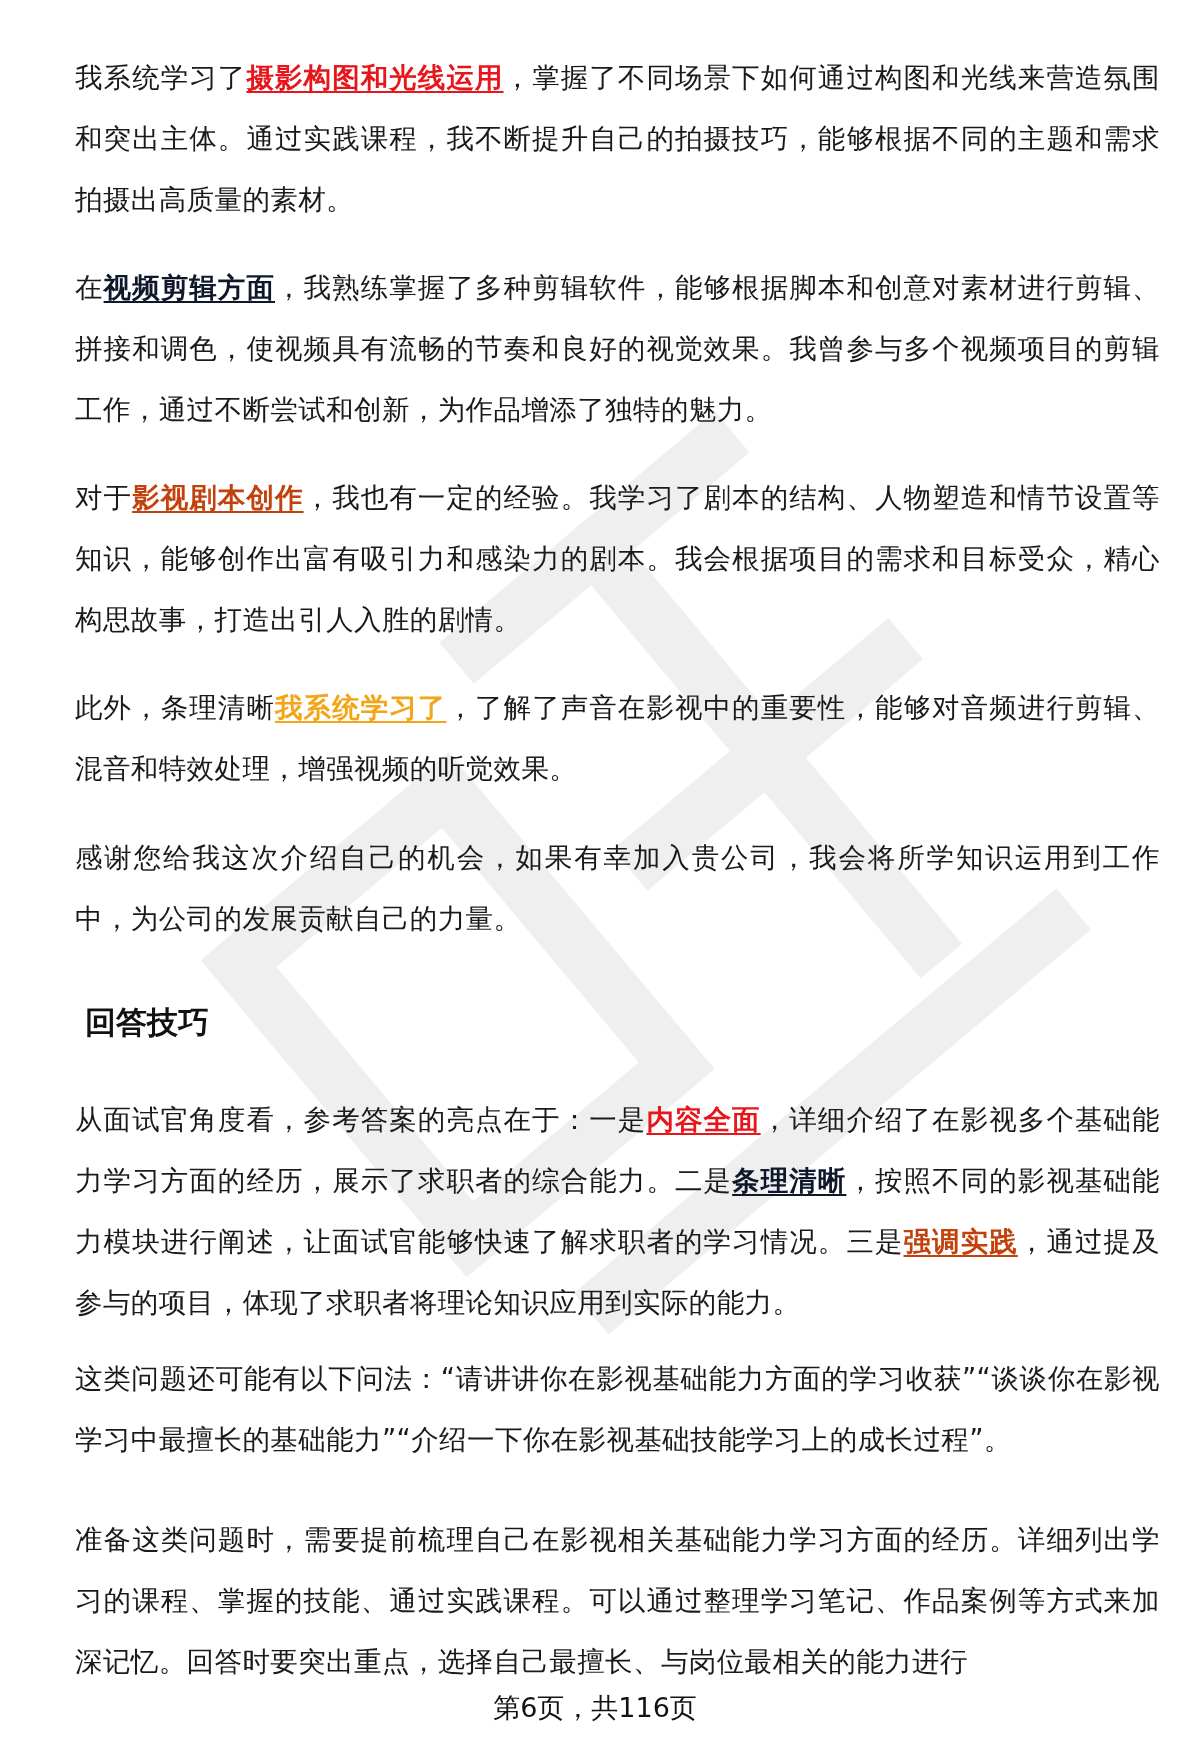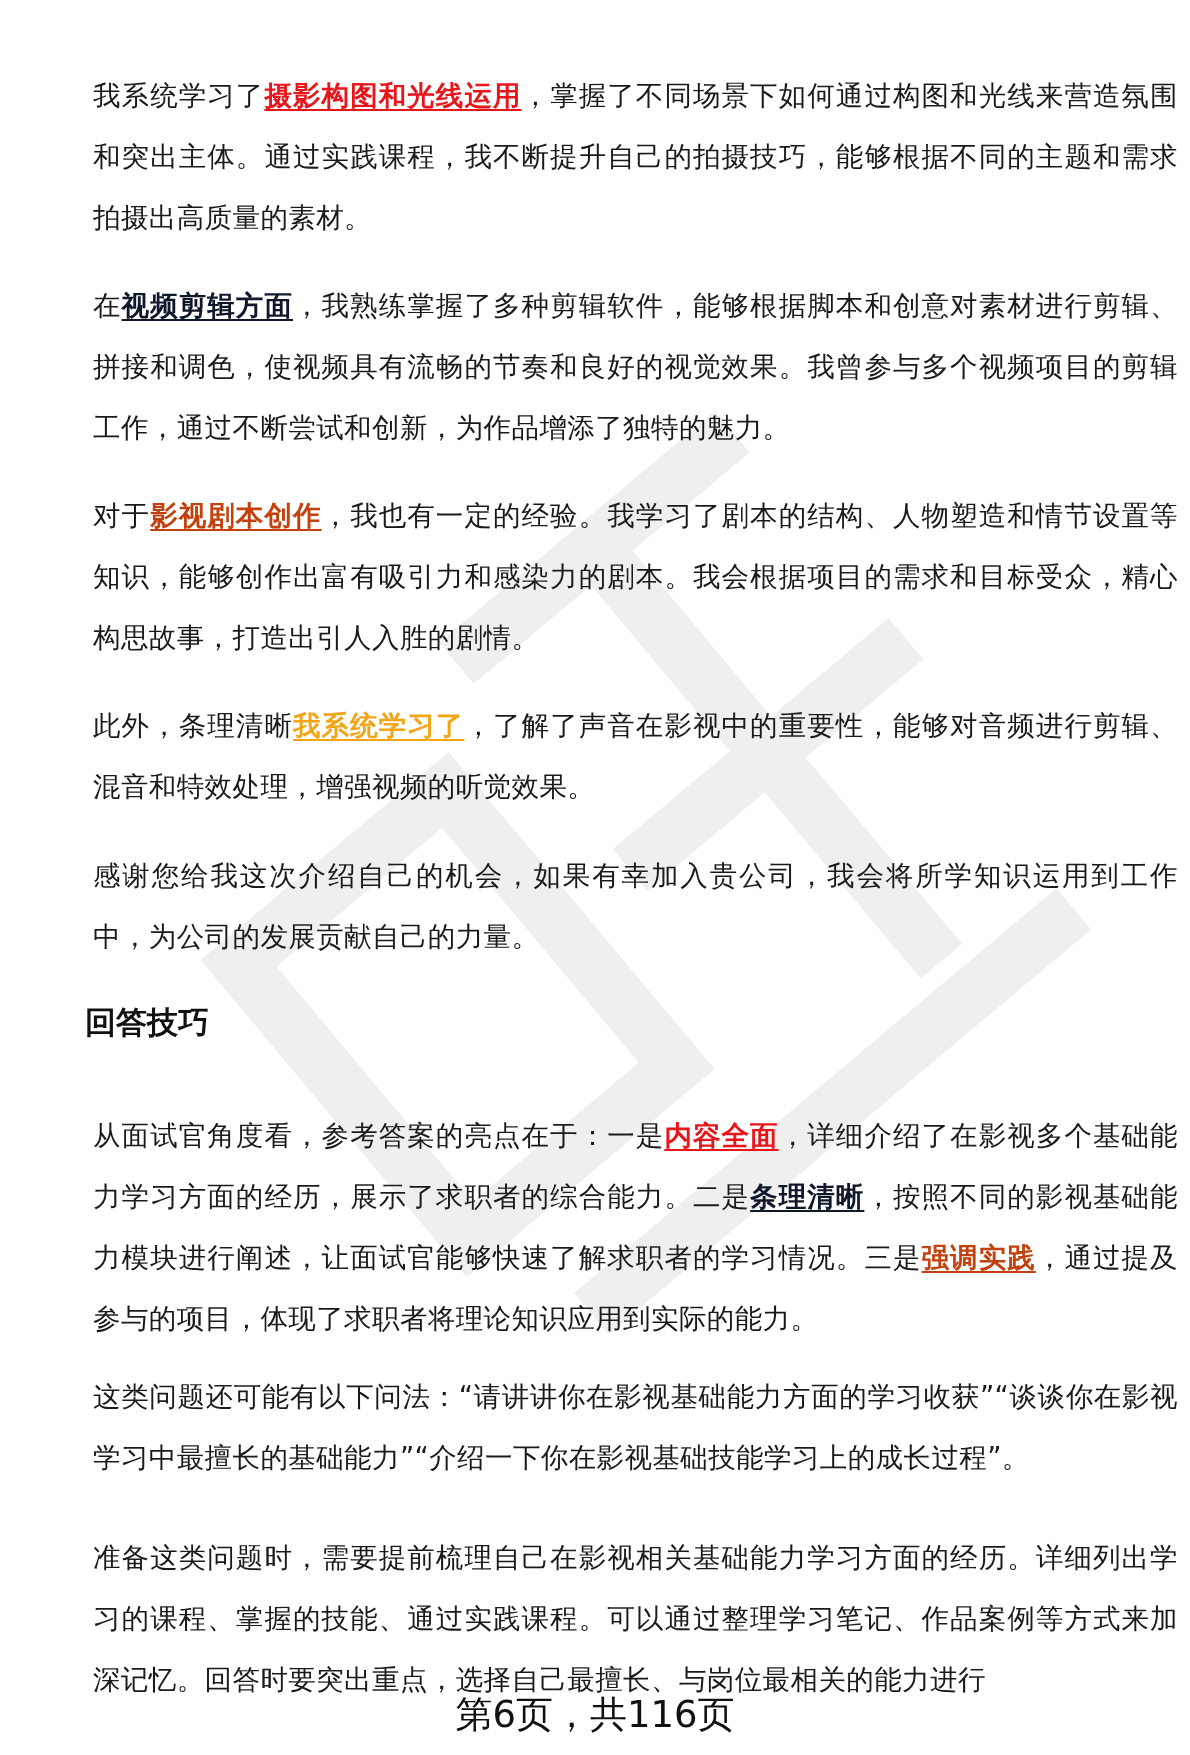--- a/index.html
+++ b/index.html
@@ -9,33 +9,33 @@
     color: #1a1a1a;
   }
   .watermark {
     position: absolute; left: 180px; top: 420px; width: 900px; height: 900px;
     pointer-events: none; opacity: 0.06; transform: rotate(-40deg);
   }
   .page { position: absolute; left: 75px; top: 0; width: 1085px; }
   .para {
     position: absolute; left: 0; width: 1085px;
     font-size: 27.5px; line-height: 61px; letter-spacing: 0.4px;
-    text-align: justify; text-align-last: left; margin: 18px;
+    text-align: justify; text-align-last: left; margin: 0;
   }
   .hl { font-weight: bold; text-decoration: underline; text-underline-offset: 4px; text-decoration-thickness: 2px; }
   .hl-red { color: #e8151b; }
   .hl-blue { color: #0f172a; }
   .hl-green { color: #c2410c; }
   .hl-orange { color: #f2a516; }
   .heading {
     position: absolute; left: 0; top: 992px; font-size: 31px; font-weight: bold; margin: 10px; color: #111;
   }
   .footer {
     position: absolute; left: 0; width: 1190px; top: 1690px; text-align: center;
-    font-size: 37px; color: #111;
+    font-size: 27px; color: #111;
   }
 </style>
 </head>
 <body>
 
 <svg class="watermark" viewBox="0 0 100 100">
   <g fill="none" stroke="#000" stroke-width="6">
     <path d="M10 30 L40 30 L40 70 L10 70 Z"></path>
     <path d="M50 20 L90 20 M70 20 L70 80 M50 50 L90 50"></path>
     <path d="M15 85 L85 85"></path>
@@ -49,21 +49,21 @@
   <p class="para" style="top:257px;"><span>在</span><span class="hl hl-blue">视频剪辑方面</span><span>，我熟练掌握了多种剪辑软件，能够根据脚本和创意对素材进行剪辑、拼接和调色，使视频具有流畅的节奏和良好的视觉效果。我曾参与多个视频项目的剪辑工作，通过不断尝试和创新，为作品增添了独特的魅力。</span></p>
 
   <p class="para" style="top:467px;"><span>对于</span><span class="hl hl-green">影视剧本创作</span><span>，我也有一定的经验。我学习了剧本的结构、人物塑造和情节设置等知识，能够创作出富有吸引力和感染力的剧本。我会根据项目的需求和目标受众，精心构思故事，打造出引人入胜的剧情。</span></p>
 
   <p class="para" style="top:677px;"><span>此外，条理清晰</span><span class="hl hl-orange">我系统学习了</span><span>，了解了声音在影视中的重要性，能够对音频进行剪辑、混音和特效处理，增强视频的听觉效果。</span></p>
 
   <p class="para" style="top:827px;">感谢您给我这次介绍自己的机会，如果有幸加入贵公司，我会将所学知识运用到工作中，为公司的发展贡献自己的力量。</p>
 
   <h2 class="heading">回答技巧</h2>
 
-  <p class="para" style="top:1089px;font-family:Liberation Mono, monospace;"><span>从面试官角度看，参考答案的亮点在于：一是</span><span class="hl hl-red">内容全面</span><span>，详细介绍了在影视多个基础能力学习方面的经历，展示了求职者的综合能力。二是</span><span class="hl hl-blue">条理清晰</span><span>，按照不同的影视基础能力模块进行阐述，让面试官能够快速了解求职者的学习情况。三是</span><span class="hl hl-green">强调实践</span><span>，通过提及参与的项目，体现了求职者将理论知识应用到实际的能力。</span></p>
+  <p class="para" style="top:1089px;"><span>从面试官角度看，参考答案的亮点在于：一是</span><span class="hl hl-red">内容全面</span><span>，详细介绍了在影视多个基础能力学习方面的经历，展示了求职者的综合能力。二是</span><span class="hl hl-blue">条理清晰</span><span>，按照不同的影视基础能力模块进行阐述，让面试官能够快速了解求职者的学习情况。三是</span><span class="hl hl-green">强调实践</span><span>，通过提及参与的项目，体现了求职者将理论知识应用到实际的能力。</span></p>
 
   <p class="para" style="top:1348px;">这类问题还可能有以下问法：“请讲讲你在影视基础能力方面的学习收获”“谈谈你在影视学习中最擅长的基础能力”“介绍一下你在影视基础技能学习上的成长过程”。</p>
 
   <p class="para" style="top:1509px;">准备这类问题时，需要提前梳理自己在影视相关基础能力学习方面的经历。详细列出学习的课程、掌握的技能、通过实践课程。可以通过整理学习笔记、作品案例等方式来加深记忆。回答时要突出重点，选择自己最擅长、与岗位最相关的能力进行</p>
 
 </div>
 
 <div class="footer">第6页，共116页</div>
 
 </body></html>

